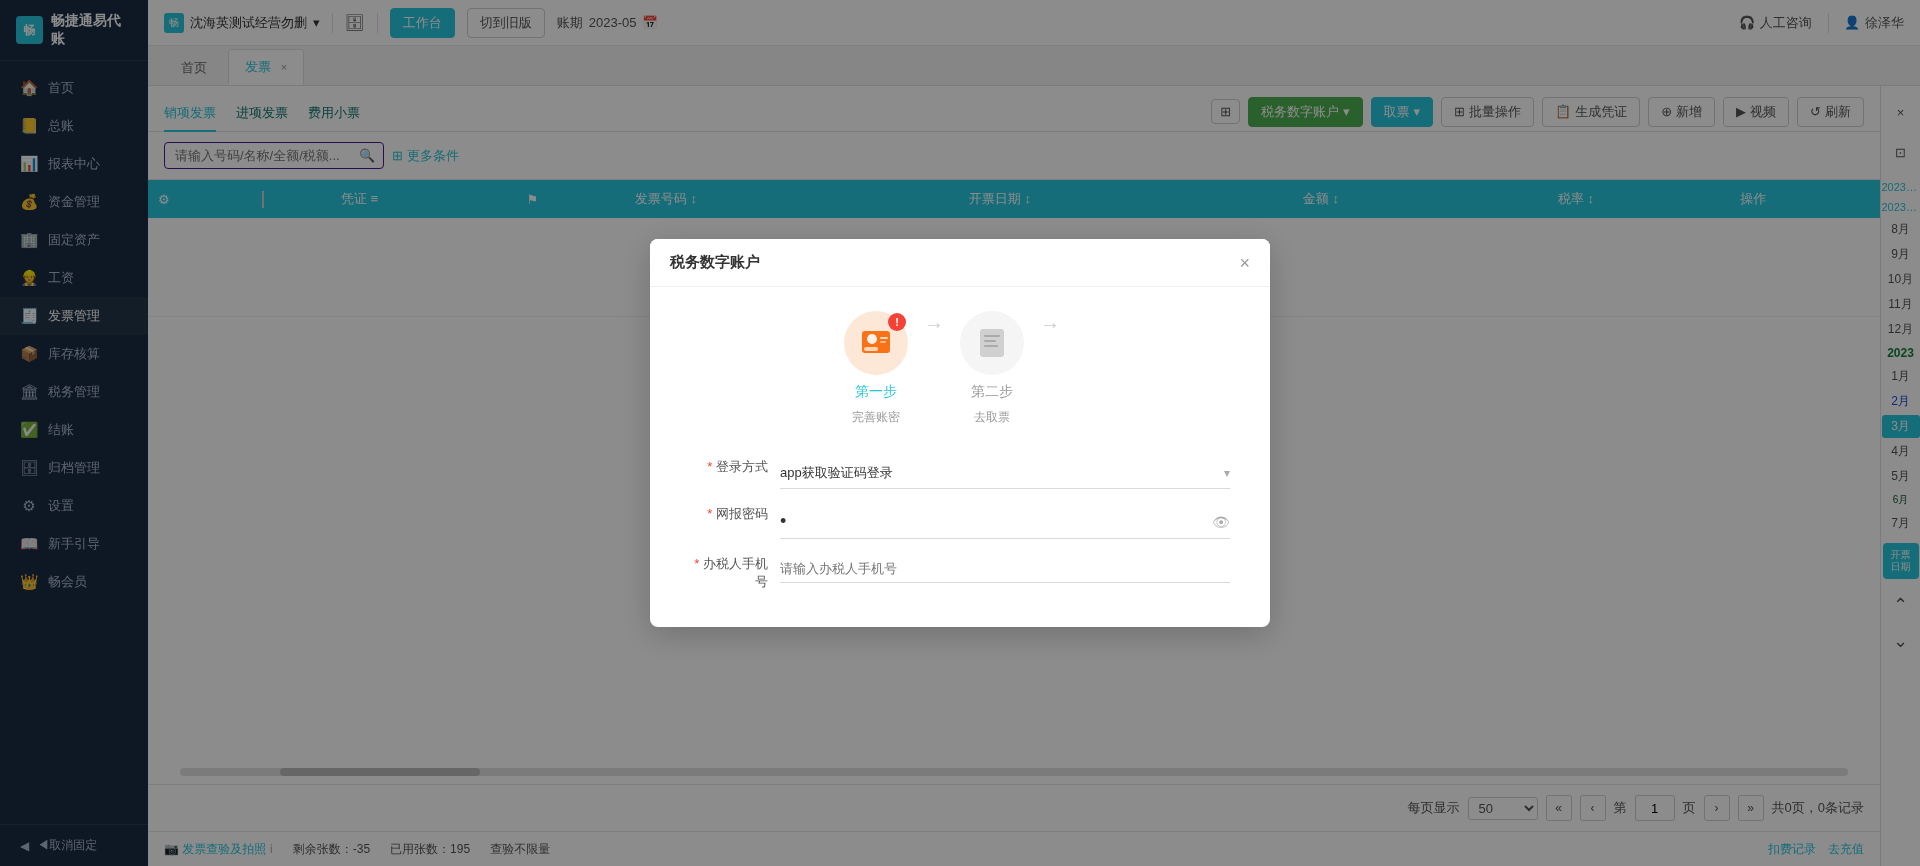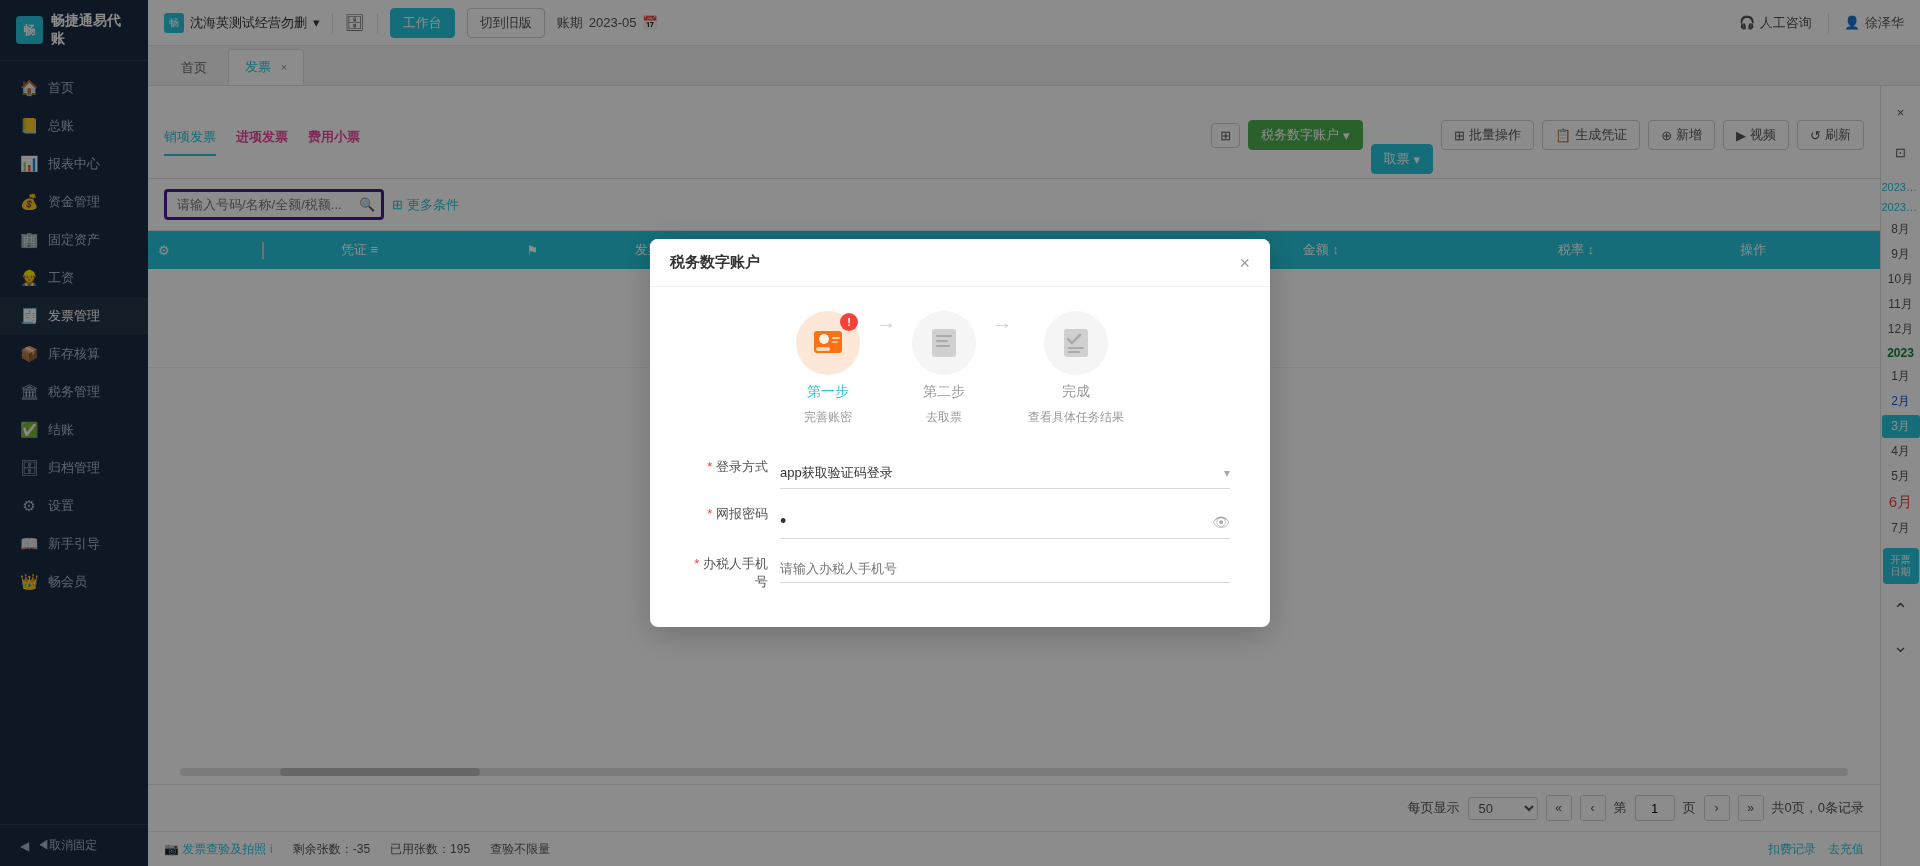--- a/index.html
+++ b/index.html
@@ -193,32 +193,31 @@
       align-items: center;
       padding: 10px 16px 0;
       background: #fff;
       border-bottom: 1px solid #e0e0e0;
       gap: 20px;
     }
     .invoice-tab {
       padding: 8px 0;
       font-size: 13px;
       cursor: pointer;
-      color: #ec4899;
+      color: #0f766e;
       border-bottom: 2px solid transparent;
       margin-bottom: -1px;
-      font-weight: bold;
     }
     .invoice-tab.active {
       color: #26c6da;
       border-bottom-color: #26c6da;
       font-weight: 500;
     }
     .search-input {
-      border: 3px solid #4c1d95;
+      border: 1px solid #4c1d95;
       border-radius: 4px;
       padding: 5px 28px 5px 10px;
       font-size: 13px;
       color: #999;
       width: 200px;
       position: relative;
     }
     .search-wrap {
       position: relative;
       display: flex;
@@ -258,21 +257,20 @@
     }
     .tb-btn.primary {
       background: #4caf50;
       color: #fff;
       border-color: #4caf50;
     }
     .tb-btn.teal {
       background: #26c6da;
       color: #fff;
       border-color: #26c6da;
-      margin-top: 48px;
     }
 
     
     .invoice-table {
       flex: 1;
       overflow: auto;
       background: #fff;
     }
     table {
       width: 100%;
@@ -820,21 +818,21 @@
         <div style="font-size:12px;color:#555;padding:3px 0;cursor:pointer;width:38px;text-align:center;">9月</div>
         <div style="font-size:12px;color:#555;padding:3px 0;cursor:pointer;width:38px;text-align:center;">10月</div>
         <div style="font-size:12px;color:#555;padding:3px 0;cursor:pointer;width:38px;text-align:center;">11月</div>
         <div style="font-size:12px;color:#555;padding:3px 0;cursor:pointer;width:38px;text-align:center;">12月</div>
         <div style="font-size:12px;color:#15803d;padding:3px 0;cursor:pointer;width:38px;text-align:center;font-weight:bold;">2023</div>
         <div style="font-size:12px;color:#555;padding:3px 0;cursor:pointer;width:38px;text-align:center;">1月</div>
         <div style="font-size:12px;color:#1d4ed8;padding:3px 0;cursor:pointer;width:38px;text-align:center;">2月</div>
         <div style="font-size:12px;color:#fff;padding:3px 0;cursor:pointer;width:38px;text-align:center;background:#26c6da;border-radius:3px;">3月</div>
         <div style="font-size:12px;color:#555;padding:3px 0;cursor:pointer;width:38px;text-align:center;">4月</div>
         <div style="font-size:12px;color:#555;padding:3px 0;cursor:pointer;width:38px;text-align:center;">5月</div>
-        <div style="font-size:15px;color:#ef4444;padding:3px 0;cursor:pointer;width:38px;text-align:center;">6月</div>
+        <div style="font-size:10px;color:#14532d;padding:3px 0;cursor:pointer;width:38px;text-align:center;">6月</div>
         <div style="font-size:12px;color:#555;padding:3px 0;cursor:pointer;width:38px;text-align:center;">7月</div>
       </div>
       <div style="margin-top:8px;width:36px;height:36px;background:#26c6da;border-radius:4px;display:flex;align-items:center;justify-content:center;cursor:pointer;flex-direction:column;">
         <span style="color:#fff;font-size:10px;text-align:center;line-height:1.2;">开票<br>日期</span>
       </div>
       <div style="margin-top:8px;width:36px;height:36px;display:flex;align-items:center;justify-content:center;cursor:pointer;color:#555;font-size:18px;">⌃</div>
       <div style="width:36px;height:36px;display:flex;align-items:center;justify-content:center;cursor:pointer;color:#555;font-size:18px;">⌄</div>
     </div>
   </div>
 </div>
@@ -879,32 +877,20 @@
               <rect x="10" y="15" width="12" height="2" rx="1" fill="#aaa"></rect>
               <rect x="10" y="20" width="14" height="2" rx="1" fill="#aaa"></rect>
             </svg>
           </div>
           <span class="step-label inactive">第二步</span>
           <span class="step-desc">去取票</span>
         </div>
 
         <div class="step-arrow">→</div>
 
-        <div class="step">
-          <div class="step-icon-wrap">
-            <svg width="36" height="36" viewBox="0 0 36 36">
-              <rect x="6" y="4" width="24" height="28" rx="3" fill="#d0d0d0"></rect>
-              <polyline points="10,14 14,18 22,10" stroke="#aaa" stroke-width="2.5" fill="none" stroke-linecap="round" stroke-linejoin="round"></polyline>
-              <rect x="10" y="22" width="16" height="2" rx="1" fill="#aaa"></rect>
-              <rect x="10" y="26" width="12" height="2" rx="1" fill="#aaa"></rect>
-            </svg>
-          </div>
-          <span class="step-label inactive">完成</span>
-          <span class="step-desc">查看具体任务结果</span>
-        </div>
       </div>
 
       <div>
 
         <div class="form-row">
           <div class="form-label">
             <span style="color:#f44336;">* </span>登录方式
           </div>
           <div class="form-select-wrap">
             <span class="form-select-text">app获取验证码登录</span>

